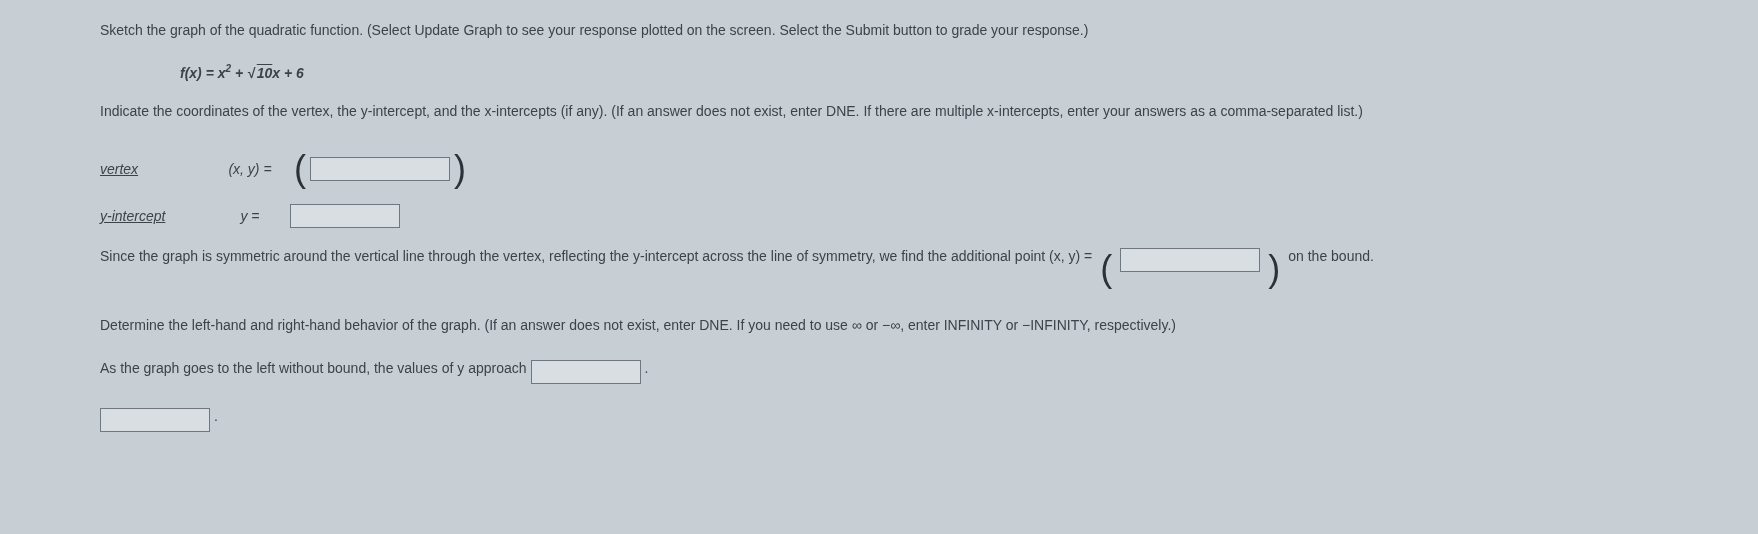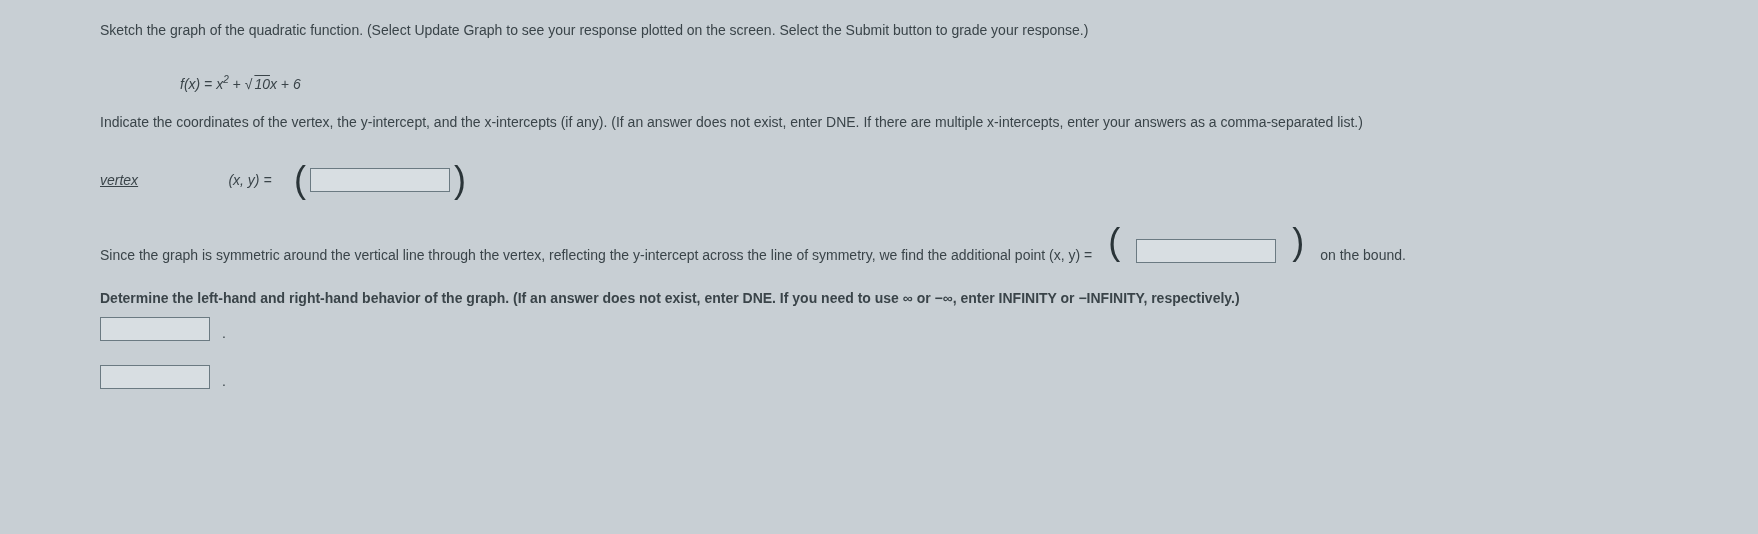--- a/index.html
+++ b/index.html
@@ -10,27 +10,28 @@
     body {
       font-family: Arial, sans-serif;
       background: #c8cfd4;
       padding: 20px 100px;
       font-size: 14px;
       color: #3a4449;
       width: 1758px;
       height: 534px;
     }
     .question-text {
-      margin-bottom: 33px;
+      margin-bottom: 22px;
       line-height: 1.5;
     }
     .formula-row {
       margin-left: 80px;
       margin-bottom: 20px;
       font-style: italic;
+      font-weight: bold;
     }
     .instruction {
       margin-bottom: 26px;
       line-height: 1.5;
     }
     .coord-table {
       margin-bottom: 20px;
     }
     .coord-row {
       display: flex;
@@ -64,29 +65,28 @@
       width: 140px;
       height: 30px;
     }
     .input-med {
       width: 110px;
     }
     .input-sm {
       width: 110px;
     }
     .paragraph {
-      margin-bottom: 8px;
+      margin-bottom: 24px;
       line-height: 1.6;
-      font-weight: bold;
     }
     .inline-input-row {
       display: flex;
-      align-items: flex-end;
+      align-items: flex-start;
       flex-wrap: wrap;
-      gap: 12px;
+      gap: 4px;
       margin-bottom: 24px;
     }
     .sqrt {
       text-decoration: overline;
       padding-left: 2px;
     }
     .ital {
       font-style: italic;
     }
     .sup {
@@ -108,35 +108,41 @@
 <div class="coord-table">
 
   <div class="coord-row">
     <div class="coord-label">vertex</div>
     <div class="coord-eq ital">(x, y)  =</div>
     <span class="paren">(</span>
     <input type="text" class="input-wide" style="">
     <span class="paren">)</span>
   </div>
 
+  <div class="coord-row">
+    <div class="coord-label ital">y-intercept</div>
+    <div class="coord-eq ital">y  =</div>
+    <input type="text" class="input-med" style="">
+  </div>
 
 
 </div>
 
 <div class="inline-input-row">
   <span>Since the graph is symmetric around the vertical line through the vertex, reflecting the y-intercept across the line of symmetry, we find the additional point (x, y) =</span>
   <span class="paren">(</span>
   <input type="text" class="input-wide" style="">
   <span class="paren">)</span>
   <span>on the bound.</span>
 </div>
 
 <div class="paragraph">Determine the left-hand and right-hand behavior of the graph. (If an answer does not exist, enter DNE. If you need to use ∞ or −∞, enter INFINITY or −INFINITY, respectively.)</div>
 
 <div class="inline-input-row">
+  <span>As the graph goes to the left without bound, the values of y approach</span>
   <input type="text" class="input-sm" style="">
   <span>.</span>
 </div>
 
 <div class="inline-input-row">
   <input type="text" class="input-sm" style="">
   <span>.</span>
 </div>
 
 </body></html>

